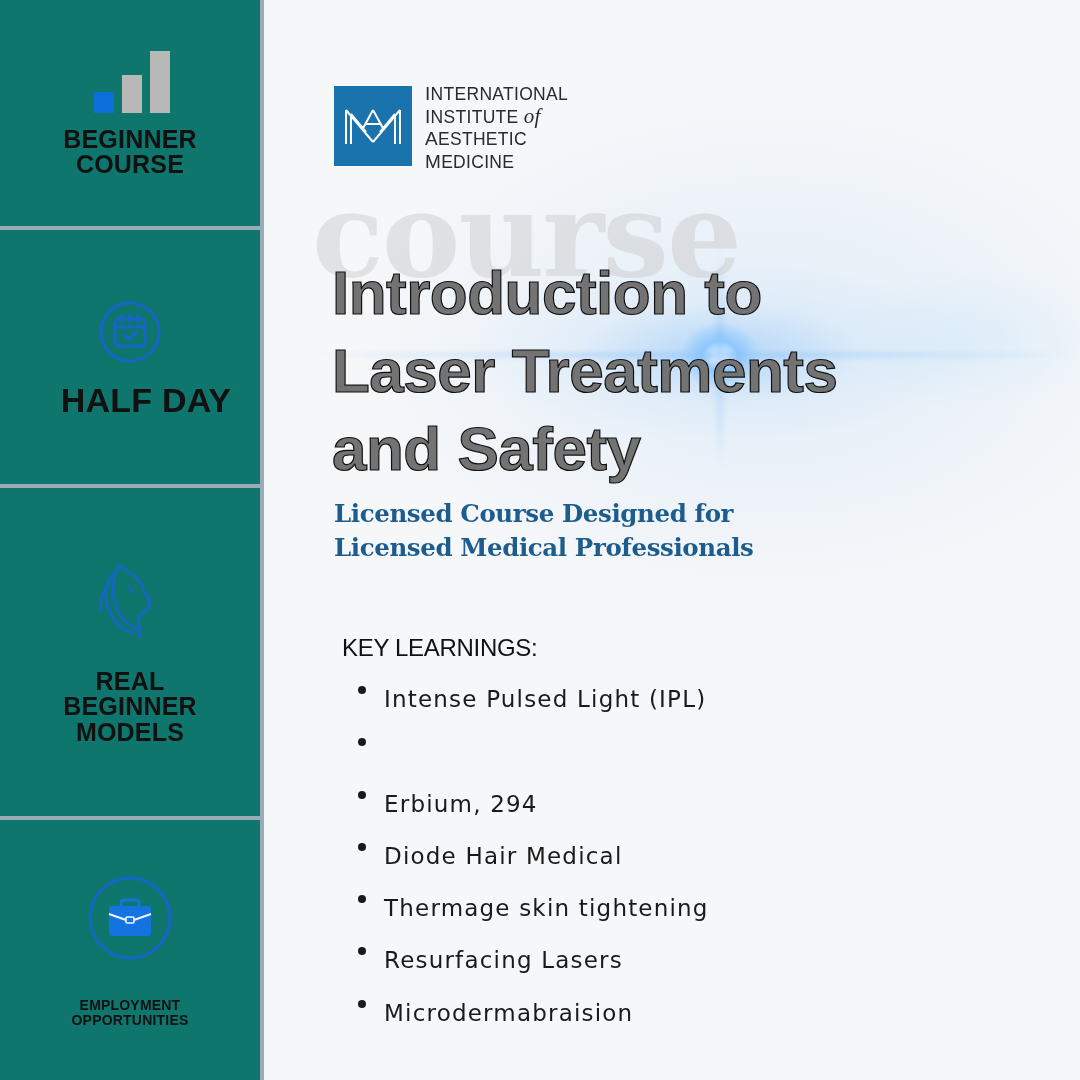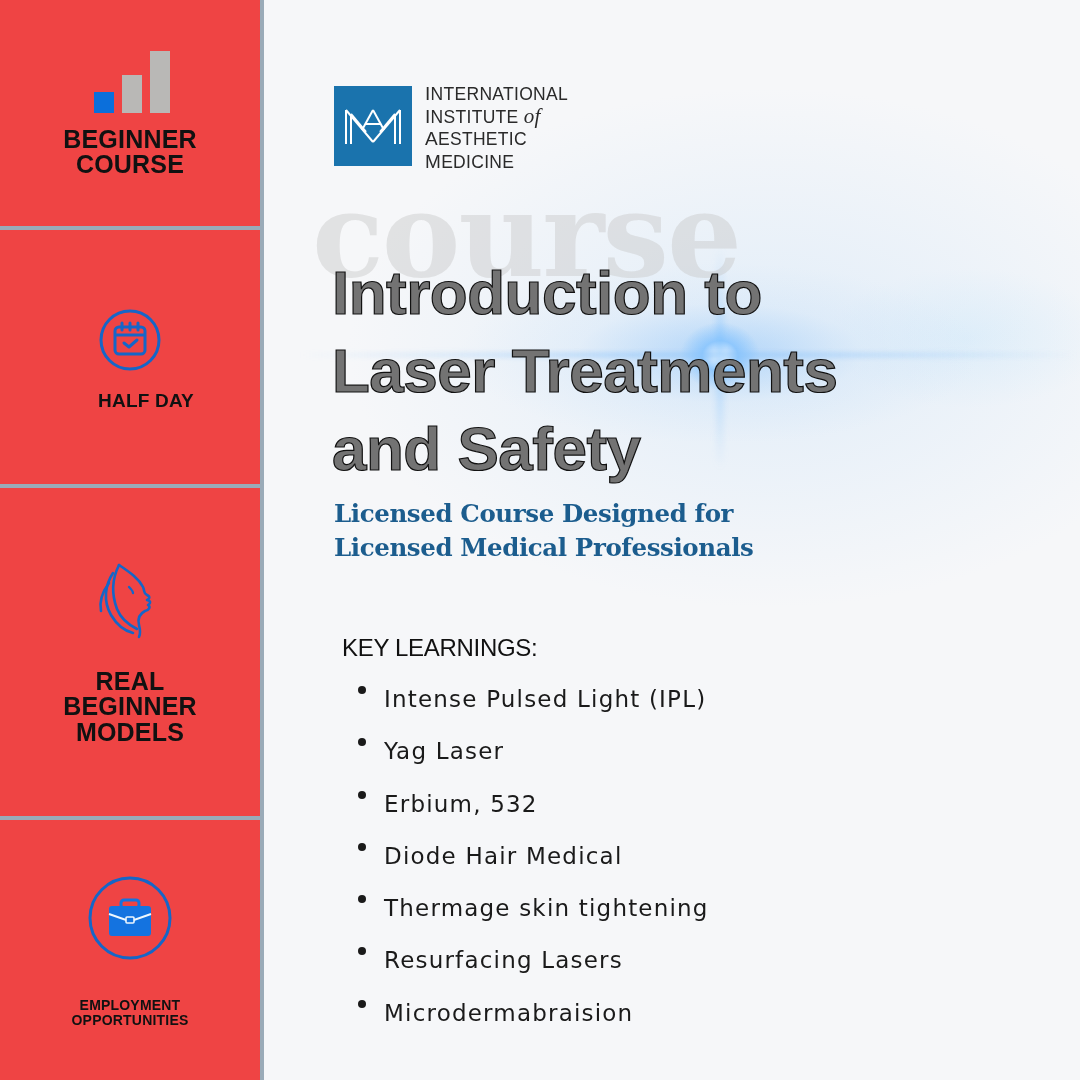--- a/index.html
+++ b/index.html
@@ -8,42 +8,42 @@
       position: relative;
       background: #f6f7f9;
       font-family: "Liberation Sans", sans-serif;
       color: #1a1a1a;
     }
 
     
     .sidebar {
       position: absolute; left: 0; top: 0;
       width: 264px; height: 1080px;
-      background: #ef4444;
+      background: #0f766e;
       border-right: 4px solid #9aabb8;
     }
     .side-cell {
       position: absolute; left: 0; width: 260px;
       display: flex; flex-direction: column; align-items: center; justify-content: center;
       text-align: center;
     }
     .side-cell.c1 { top: 0; height: 230px; border-bottom: 4px solid #9aabb8; }
     .side-cell.c2 { top: 234px; height: 254px; border-bottom: 4px solid #9aabb8; }
     .side-cell.c3 { top: 492px; height: 328px; border-bottom: 4px solid #9aabb8; }
     .side-cell.c4 { top: 824px; height: 256px; }
 
     .side-label {
       font-family: "Liberation Sans", sans-serif;
       font-weight: 700;
       color: #111;
       line-height: 1.0;
       letter-spacing: 0.2px;
     }
     .c1 .side-label { font-size: 25px; margin-top: 14px; }
-    .c2 .side-label { font-size: 19px; margin-top: 20px; margin-left: 32px; }
+    .c2 .side-label { font-size: 34px; margin-top: 20px; margin-left: 32px; }
     .c3 .side-label { font-size: 25px; margin-top: 26px; line-height: 1.02; }
     .c4 .side-label { font-size: 14px; margin-top: 38px; line-height: 1.05; }
 
     .bars { position: relative; width: 80px; height: 64px; }
     .bar { position: absolute; bottom: 0; width: 20px; }
     .bar.b1 { left: 4px; height: 21px; background: #0b6fdb; }
     .bar.b2 { left: 32px; height: 38px; background: #b9b8b6; }
     .bar.b3 { left: 60px; height: 62px; background: #b9b8b6; }
 
     .circle-icon { display: block; }
@@ -226,25 +226,24 @@
 
   <div class="key-heading">KEY LEARNINGS:</div>
 
   <ul class="learn-list">
     <li class="learn-item">
         <span class="bullet"></span>
         <span>Intense Pulsed Light (IPL)</span>
       </li>
     <li class="learn-item">
         <span class="bullet"></span>
-        <span>Yag Laser</span>
-      </li>
-    <li class="learn-item">
-        <span class="bullet"></span>
-        <span>Erbium, 532</span>
+      </li>
+    <li class="learn-item">
+        <span class="bullet"></span>
+        <span>Erbium, 294</span>
       </li>
     <li class="learn-item">
         <span class="bullet"></span>
         <span>Diode Hair Medical</span>
       </li>
     <li class="learn-item">
         <span class="bullet"></span>
         <span>Thermage skin tightening</span>
       </li>
     <li class="learn-item">

